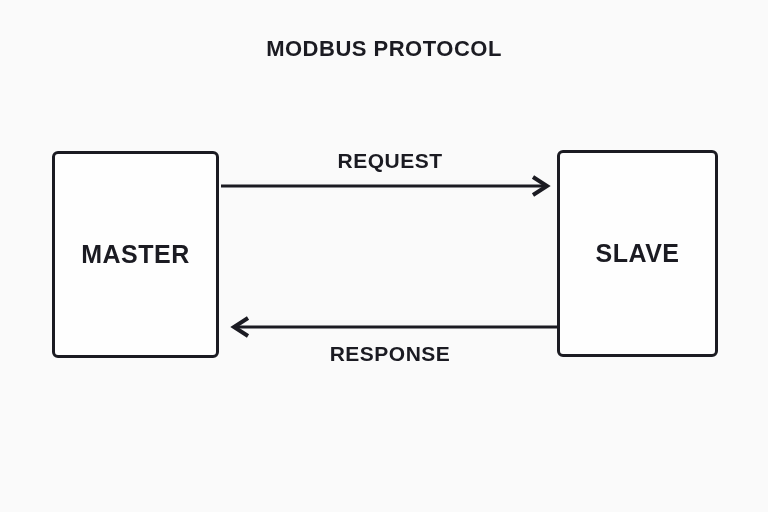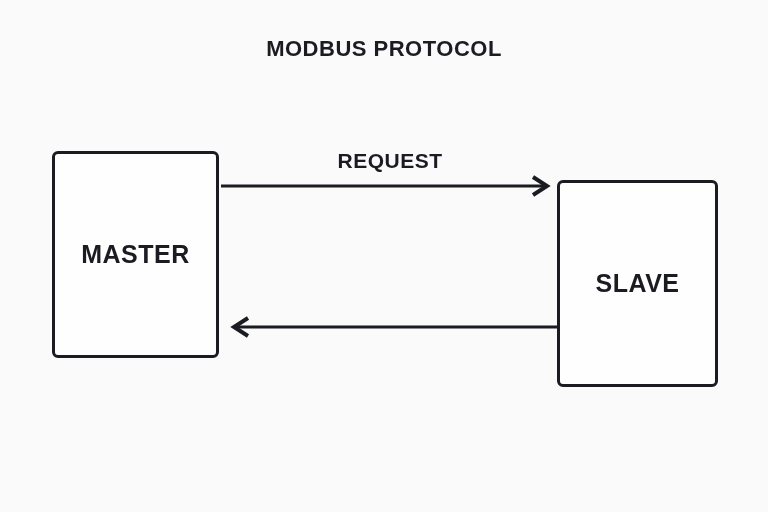--- a/index.html
+++ b/index.html
@@ -43,21 +43,20 @@
     left: 52px;
     top: 151px;
     width: 167px;
     height: 207px;
   }
   .node-slave {
     left: 557px;
     top: 150px;
     width: 161px;
     height: 207px;
-    margin-top: 30px;
   }
   .arrow-label {
     position: absolute;
     transform: translateX(-50%);
     font-size: 21px;
     font-weight: 700;
     letter-spacing: 0.5px;
     white-space: nowrap;
   }
   .label-request {
@@ -104,14 +103,15 @@
     </g>
 
     <g>
       <line class="stroke" x1="557" y1="327" x2="236" y2="327" stroke-width="3"></line>
       <polyline class="stroke" points="248,318 234,327 248,336" stroke-width="4" stroke-linejoin="miter" stroke-linecap="butt"></polyline>
     </g>
   </svg>
 
   <div class="arrow-label label-request">REQUEST</div>
 
+  <div class="arrow-label label-response">RESPONSE</div>
 
 </div>
 
 </body></html>

